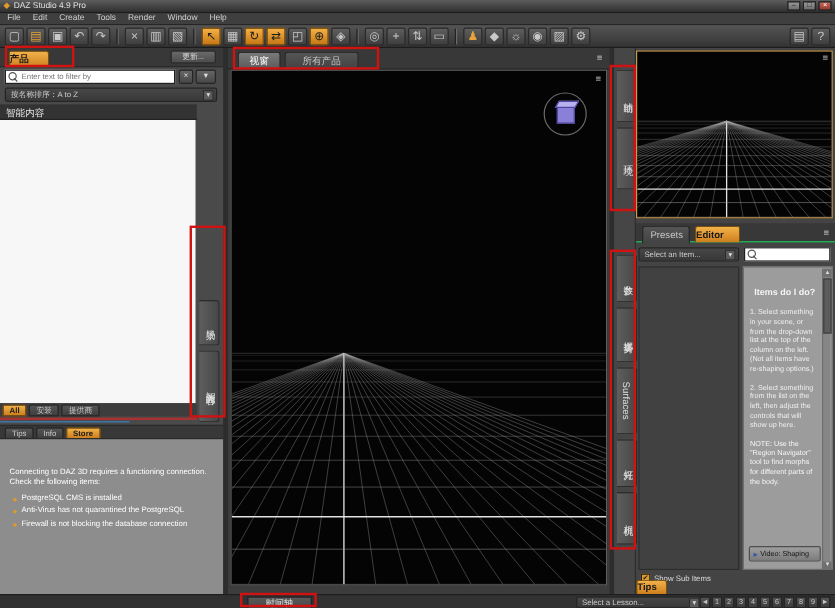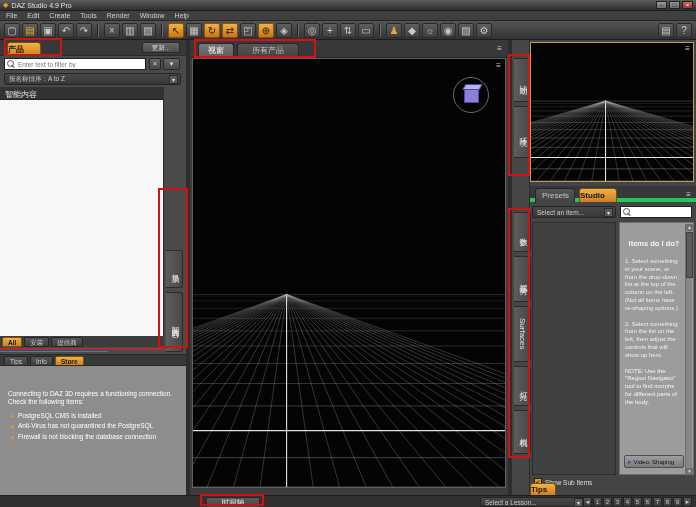--- a/index.html
+++ b/index.html
@@ -99,21 +99,21 @@
   #gizmo-cube { width:15px; height:15px; background:#8a80d8; border:1px solid #4f47a0; position:relative; }
   #gizmo-cube::before { content:""; position:absolute; left:-1px; top:-5px; width:15px; height:4px;
     background:#b9b1ee; border:1px solid #4f47a0; transform:skewX(-30deg); }
   #vp-pane-icon { position:absolute; right:4px; top:3px; }
   
   #right-panel { position:absolute; left:512px; top:40px; width:184px; height:455px; background:#444; }
   #rp-side-strip { position:absolute; left:0; top:0; width:18px; height:455px; background:#464646; border-right:1px solid #2c2c2c; }
   #aux-viewport { position:absolute; left:18px; top:2px; width:164px; height:140px; background:#040404;
     border:1px solid #c59a55; overflow:hidden; }
   #aux-pane-icon { position:absolute; right:3px; top:2px; }
-  #rp-tabs { position:absolute; left:18px; top:146px; width:166px; height:16px; background:#383838; border-bottom:4px solid #22c55e; }
+  #rp-tabs { position:absolute; left:18px; top:146px; width:166px; height:16px; background:#383838; border-bottom:1px solid #22c55e; }
   #rp-presets-tab { left:5px; width:40px; }
   #rp-editor-tab { position:absolute; left:49px; top:2px; width:38px; height:14px; line-height:13px; }
   #rp-item-dd { position:absolute; left:20px; top:166px; width:84px; height:12px; }
   #rp-search { left:108px; top:166px; width:72px; height:12px; }
   #rp-list { position:absolute; left:20px; top:182px; width:84px; height:253px; background:#414141; border:1px solid #2d2d2d; }
   #rp-help { position:absolute; left:107px; top:182px; width:75px; height:253px; background:#9c9c9c;
     border:1px solid #6e6e6e; display:flex; flex-direction:column; padding:16px 10px 6px 5px; }
   #rp-help h3 { font-size:7.5px; color:#f4f4f4; text-align:center; margin-bottom:10px; font-weight:bold; }
   #rp-help p { font-size:6px; color:#efefef; line-height:1.3; margin-bottom:8px; }
   #rp-help .note { color:#f5f5f5; }
@@ -385,21 +385,21 @@
           <line x1="0" y1="96.38223787208166" x2="164" y2="96.38223787208166" stroke="#a8a8a8" stroke-opacity="0.5166666666666667" stroke-width="0.6"></line>
           <line x1="0" y1="105.80807095946544" x2="164" y2="105.80807095946544" stroke="#a8a8a8" stroke-opacity="0.5625" stroke-width="0.6"></line>
           <line x1="0" y1="116.22640926606832" x2="164" y2="116.22640926606832" stroke="#eeeeee" stroke-opacity="0.95" stroke-width="1.1"></line>
           <line x1="0" y1="127.62682938308485" x2="164" y2="127.62682938308485" stroke="#a8a8a8" stroke-opacity="0.6541666666666667" stroke-width="0.6"></line>
           <line x1="0" y1="140" x2="164" y2="140" stroke="#a8a8a8" stroke-opacity="0.7000000000000001" stroke-width="0.6"></line>
         </svg>
       <span id="aux-pane-icon" class="pane-menu">≡</span>
     </div>
     <div id="rp-tabs">
       <div class="ptab" id="rp-presets-tab" style="top:2px;">Presets</div>
-      <div class="tab-orange" id="rp-editor-tab">Studio</div>
+      <div class="tab-orange" id="rp-editor-tab">Editor</div>
       <span class="pane-menu" style="right:5px;top:5px;">≡</span>
     </div>
     <div id="rp-item-dd" class="dropdown">
       <span>Select an Item...</span>
       <span class="dd-arrow">▾</span>
     </div>
     <div id="rp-search" class="search-box">
       <span class="mag"></span>
       <input class="search-input" style="">
     </div>

